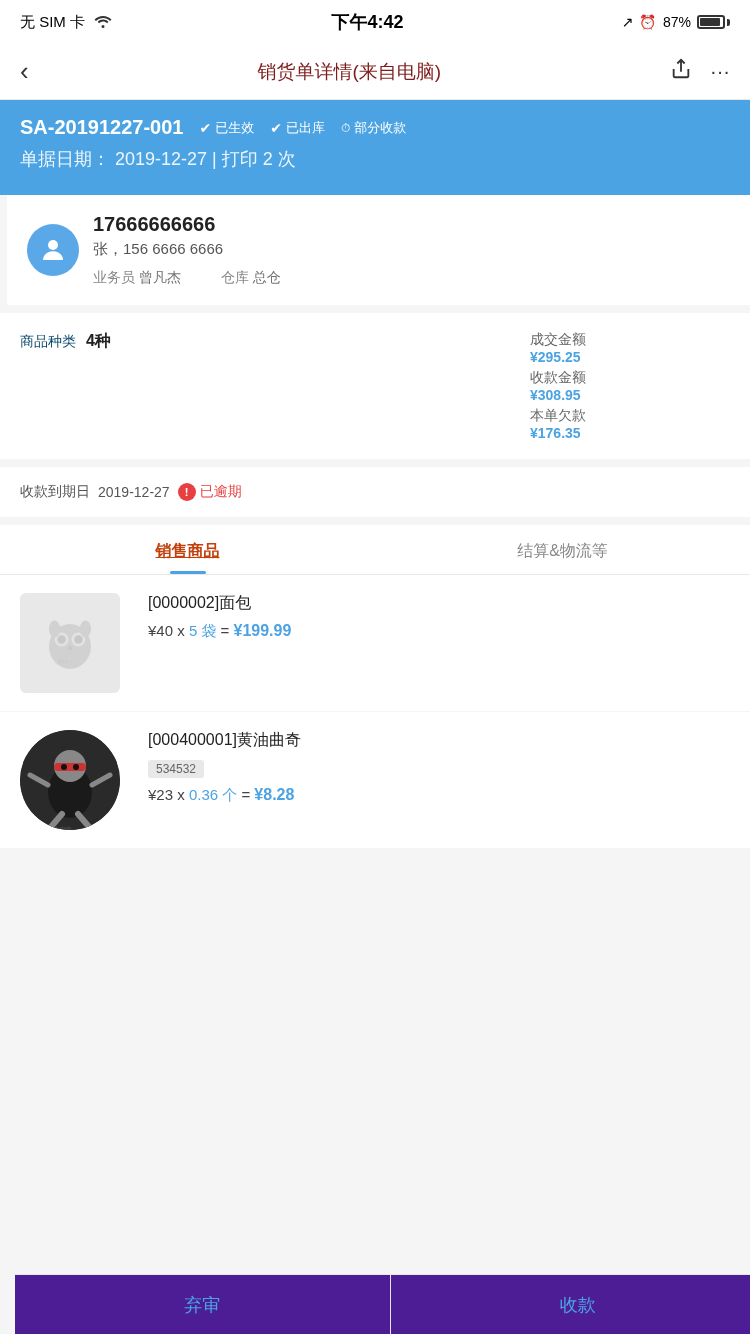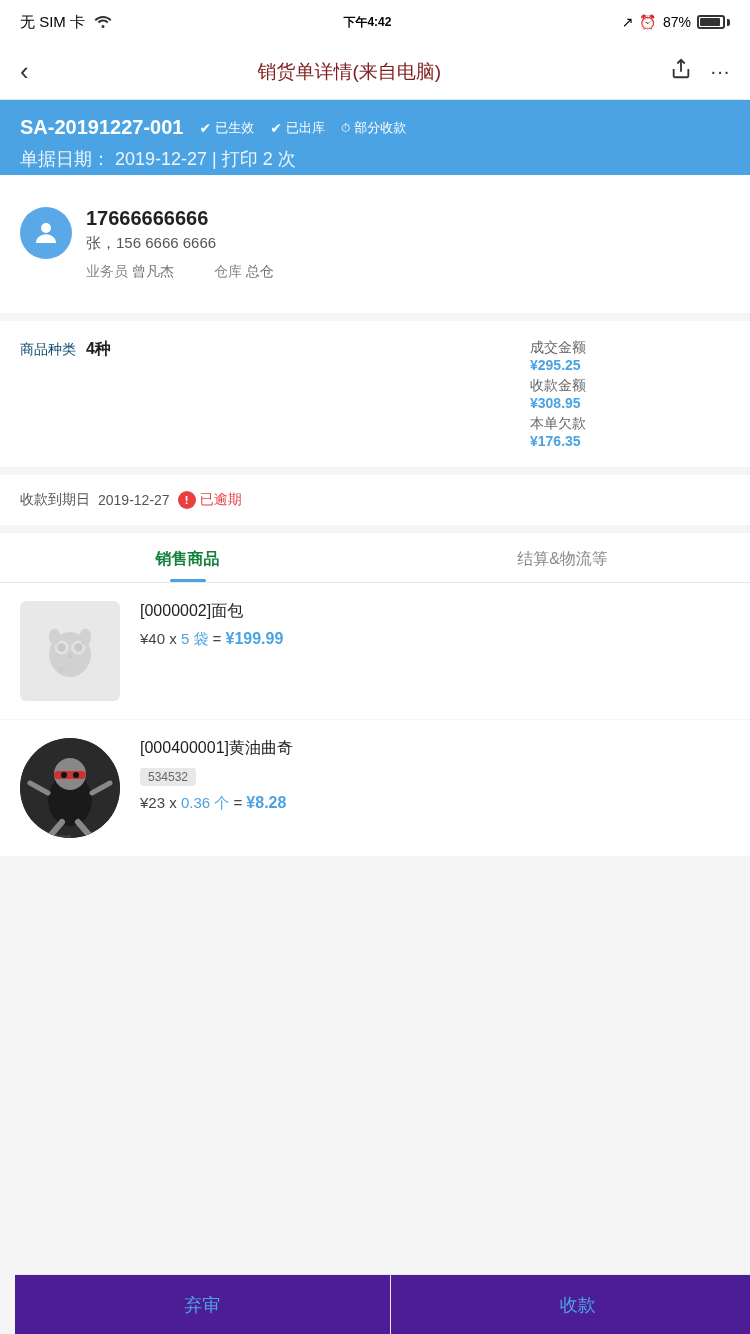--- a/index.html
+++ b/index.html
@@ -18,21 +18,21 @@
       background: #fff;
       height: 44px;
       display: flex;
       align-items: center;
       justify-content: space-between;
       padding: 0 20px;
       font-size: 15px;
       font-weight: 500;
     }
     .status-left { display: flex; align-items: center; gap: 8px; }
-    .status-center { font-weight: 600; font-size: 12px; }
+    .status-center { font-weight: 600; font-size: 18px; }
     .status-right { display: flex; align-items: center; gap: 6px; font-size: 14px; }
     .battery-bar {
       display: inline-flex; align-items: center; gap: 2px;
     }
     .battery-rect {
       width: 28px; height: 14px; border: 2px solid #333; border-radius: 3px; position: relative;
     }
     .battery-fill {
       position: absolute; left: 1px; top: 1px; bottom: 1px; width: 82%; background: #333; border-radius: 1px;
     }
@@ -51,21 +51,21 @@
       border-bottom: 1px solid #e8e8e8;
     }
     .nav-back { font-size: 26px; color: #333; cursor: pointer; }
     .nav-title { font-size: 19px; font-weight: 500; color: #7f1d1d; }
     .nav-actions { display: flex; align-items: center; gap: 18px; }
     .nav-icon { font-size: 20px; color: #333; cursor: pointer; }
 
     
     .order-banner {
       background: #4ba3e3;
-      padding: 16px 20px 4px;
+      padding: 16px 20px 24px;
       color: #fff;
     }
     .banner-top {
       display: flex;
       align-items: center;
       gap: 16px;
       flex-wrap: wrap;
     }
     .order-id {
       font-size: 20px;
@@ -80,25 +80,26 @@
     .badge-clock { font-size: 12px; }
     .banner-date {
       margin-top: 8px;
       font-size: 18px;
       color: rgba(255,255,255,0.9);
     }
 
     
     .customer-section {
       background: #fff;
-      padding: 32px 20px;
-      display: flex;
-      align-items: flex-start;
+      padding: 18px 20px;
+      display: flex;
+      align-items: center;
       gap: 14px;
       border-bottom: 8px solid #f5f5f5;
+      margin-left: 7px;
     }
     .avatar-circle {
       width: 52px; height: 52px; border-radius: 50%;
       background: #5ba8e8; display: flex; align-items: center; justify-content: center;
       flex-shrink: 0;
     }
     .avatar-circle svg { width: 30px; height: 30px; fill: #fff; }
     .customer-info { flex: 1; }
     .customer-name { font-size: 20px; font-weight: 600; color: #222; margin-bottom: 4px; }
     .customer-phone { font-size: 15px; color: #555; margin-bottom: 10px; }
@@ -151,35 +152,35 @@
     .tabs-container {
       background: #fff;
       display: flex;
       border-bottom: 1px solid #e8e8e8;
     }
     .tab {
       flex: 1; text-align: center; padding: 16px 0 12px;
       font-size: 16px; cursor: pointer; position: relative;
       color: #888;
     }
-    .tab.active { color: #15803d; font-weight: 600; }
+    .tab.active { color: #c2410c; font-weight: 600; text-decoration: underline; }
     .tab.active::after {
       content: '';
       position: absolute; bottom: 0; left: 50%; transform: translateX(-50%);
       width: 36px; height: 3px; background: #4ba3e3; border-radius: 2px;
     }
 
     
     .products-section { background: #f5f5f5; }
     .product-card {
       background: #fff;
       margin-bottom: 1px;
       padding: 18px 20px;
       display: flex;
-      gap: 20px;
+      gap: 28px;
       align-items: flex-start;
     }
     .product-thumb {
       width: 100px; height: 100px;
       background: #e8e8e8;
       border-radius: 6px;
       flex-shrink: 0;
       display: flex; align-items: center; justify-content: center;
       overflow: hidden;
     }

